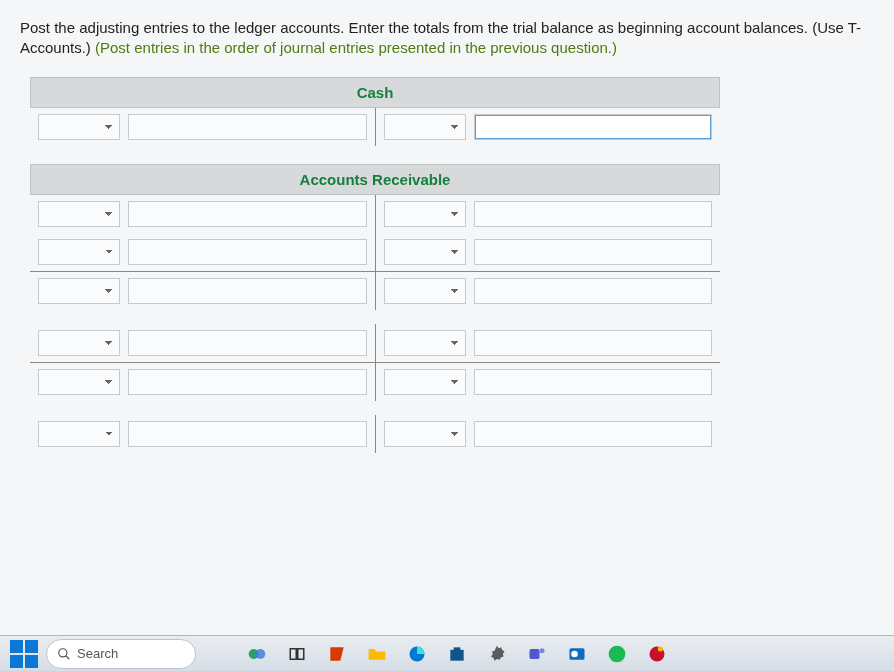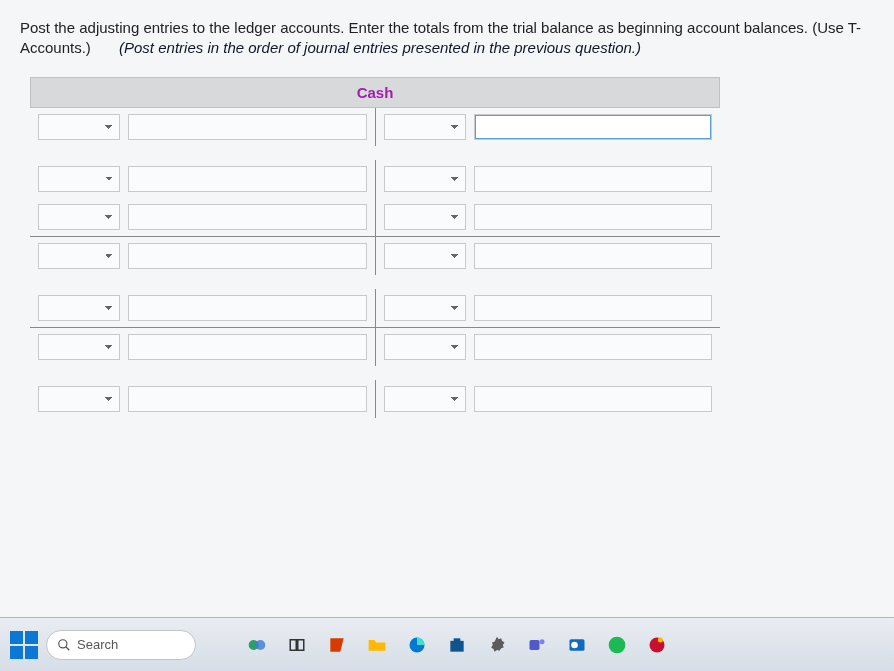--- a/index.html
+++ b/index.html
@@ -14,36 +14,34 @@
 .content {
   padding: 18px 20px 0 20px;
 }
 .instruction {
   font-size: 15px;
   color: #222;
   line-height: 1.35;
   margin-bottom: 18px;
 }
 .instruction .red {
-  color: #0f172a;
-  font-style: italic;
-  margin-left: 24px;
+  color: #4d7c0f;
 }
 .ledger-wrap {
   width: 690px;
   margin-left: 10px;
 }
 .acct-header {
   background: #d8d9da;
   border: 1px solid #bfc0c1;
   text-align: center;
   font-weight: 700;
   font-size: 15px;
   padding: 6px 0;
-  color: #a21caf;
+  color: #15803d;
   margin-top: 4px;
 }
 .t-account {
   width: 100%;
   border-collapse: collapse;
 }
 .t-account td {
   padding: 6px 8px;
   vertical-align: middle;
 }
@@ -72,21 +70,21 @@
   padding: 0 6px;
   font-size: 13px;
 }
 .amt.hl { box-shadow: 0 0 0 1px #5a9fd4 inset; background:#fff; }
 .spacer { height: 14px; }
 
 
 .taskbar {
   position: absolute;
   left: 0; right: 0; bottom: 0;
-  height: 54px;
+  height: 36px;
   background: linear-gradient(#e9edf2, #d6dde6);
   border-top: 1px solid #b0b6bf;
   display: flex;
   align-items: center;
   padding: 0 10px;
   gap: 8px;
 }
 .start-btn {
   width: 28px; height: 28px;
   display: grid;
@@ -138,20 +136,21 @@
             <select class="sel"></select>
             <input class="amt hl" style="">
           </div>
         </td>
       </tr>
     </tbody>
       </table>
 
     <div class="spacer"></div>
 
+    <div class="acct-header">Accounts Receivable</div>
     <table class="t-account">
       <tbody>
           <tr>
         <td class="left-side">
           <div class="cell-pair">
             <select class="sel"></select>
             <input class="amt" style="">
           </div>
         </td>
         <td class="right-side">

